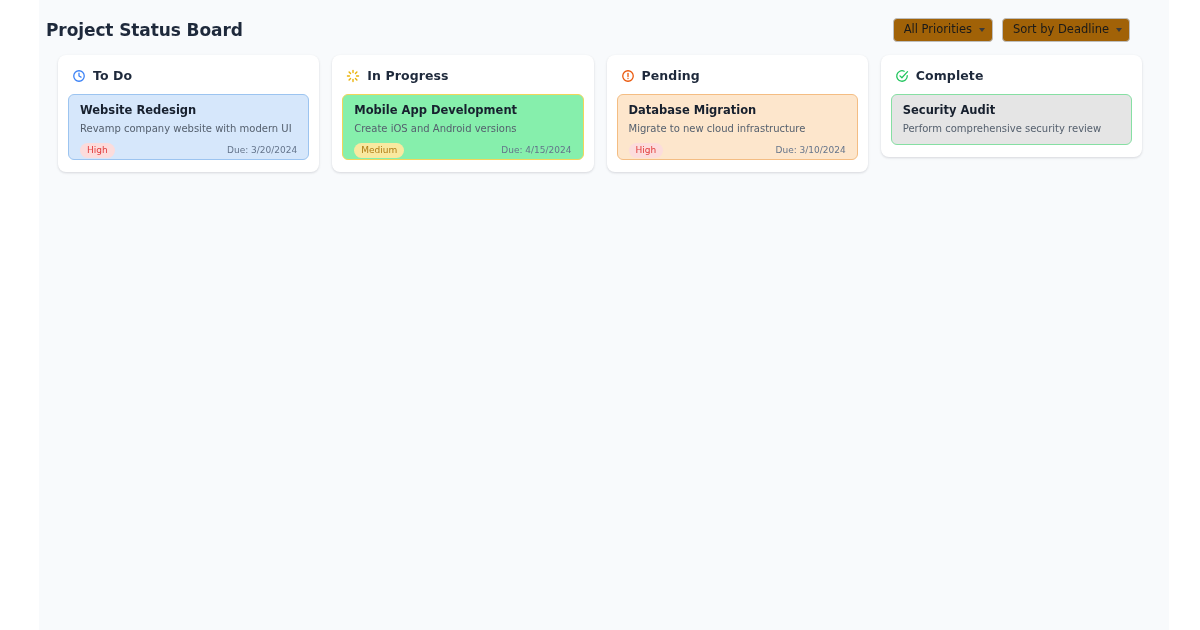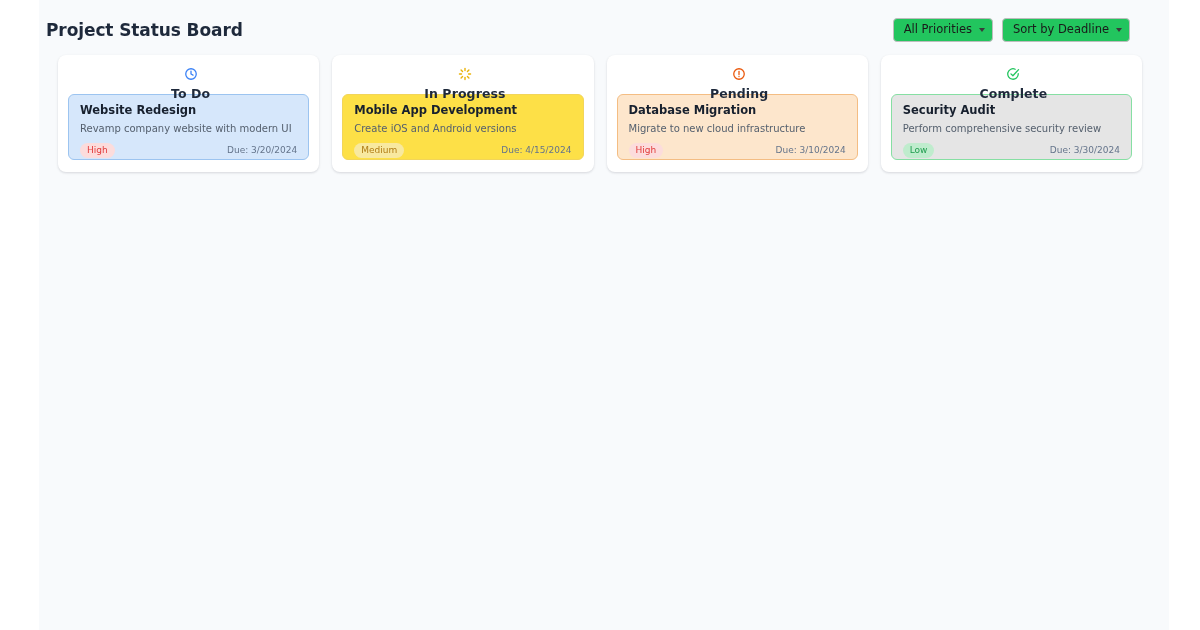--- a/index.html
+++ b/index.html
@@ -43,21 +43,21 @@
   .header-controls {
     display: flex;
     align-items: center;
     gap: 9px;
   }
   .select-wrap {
     position: relative;
     display: inline-flex;
     align-items: center;
     height: 24px;
-    background: #22c55e;
+    background: #a16207;
     border: 1px solid #bdbdbd;
     border-radius: 4px;
     padding: 0 20px 0 10px;
     font-size: 11.5px;
     color: #1a1a1a;
     white-space: nowrap;
     cursor: default;
   }
   .select-wrap .sel-label { line-height: 1; }
   .caret {
@@ -85,21 +85,20 @@
     border-radius: 8px;
     box-shadow: 0 1px 3px rgba(15,23,42,0.10), 0 1px 2px rgba(15,23,42,0.05);
     padding: 10px 10px 12px 10px;
   }
   .column-header {
     display: flex;
     align-items: center;
     gap: 7px;
     height: 18px;
     margin: 2px 0 9px 4px;
-    flex-direction: column;
   }
   .col-icon {
     width: 14px; height: 14px;
     display: inline-flex;
     align-items: center;
     justify-content: center;
     flex: 0 0 auto;
   }
   .col-icon svg { display: block; }
   .column-title {
@@ -142,21 +141,21 @@
     white-space: nowrap;
   }
   .due {
     font-size: 9px;
     color: #64748b;
     line-height: 1;
     white-space: nowrap;
   }
   
   .card.todo      { background: #d6e7fb; border-color: #9cc4f0; }
-  .card.progress  { background: #fde047; border-color: #f2d55a; }
+  .card.progress  { background: #86efac; border-color: #f2d55a; }
   .card.pending   { background: #fde6cc; border-color: #f4bd83; }
   .card.complete  { background: #e5e5e5; border-color: #86dfa3; }
 
   .priority.high   { background: #fcdcdc; color: #e23b3b; }
   .priority.medium { background: #f8e9a0; color: #b07c15; text-align: center; }
   .priority.low    { background: #bfeccd; color: #1f9d4e; }
 </style>
 </head>
 <body>
 
@@ -254,21 +253,17 @@
           <svg width="14" height="14" viewBox="0 0 24 24" fill="none" stroke="#22c55e" stroke-width="2.2" stroke-linecap="round" stroke-linejoin="round">
             <path d="M21 11.2V12a9 9 0 1 1-5.3-8.2"></path>
             <polyline points="8.5 11.8 11.8 15.1 21.5 4.6"></polyline>
           </svg>
         </span>
         <span class="column-title">Complete</span>
       </div>
       <article class="card complete">
         <h3 class="card-title">Security Audit</h3>
         <p class="card-desc">Perform comprehensive security review</p>
-        <div class="card-footer">
-          <span class="priority low">Low</span>
-          <span class="due">Due: 3/30/2024</span>
-        </div>
       </article>
     </section>
 
   </div>
 </div>
 
 </body></html>

